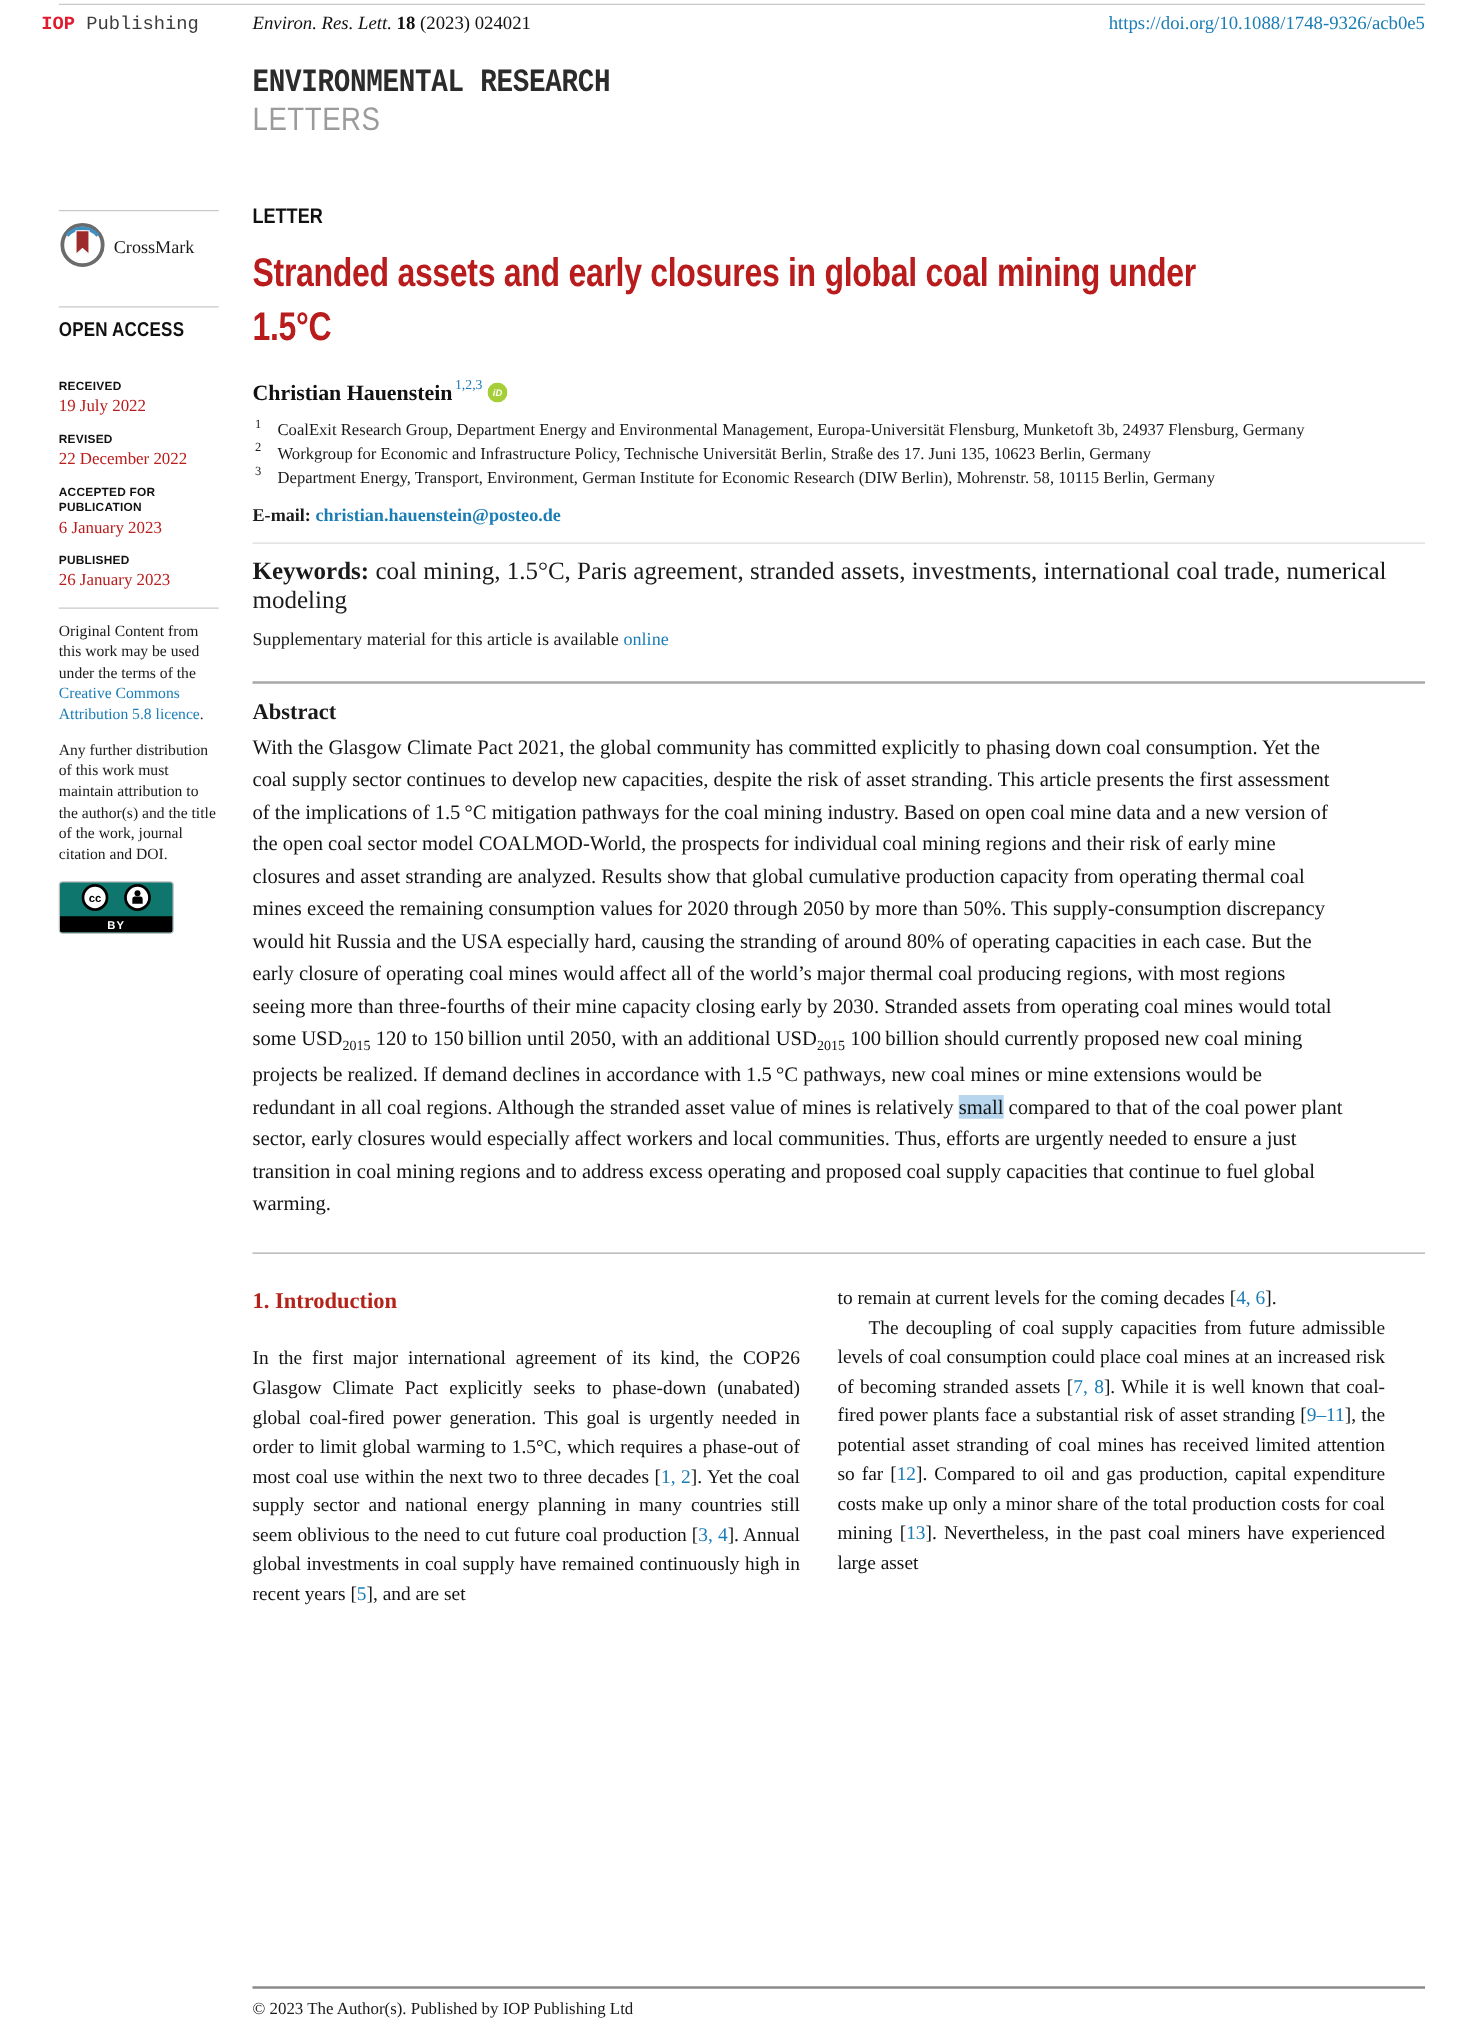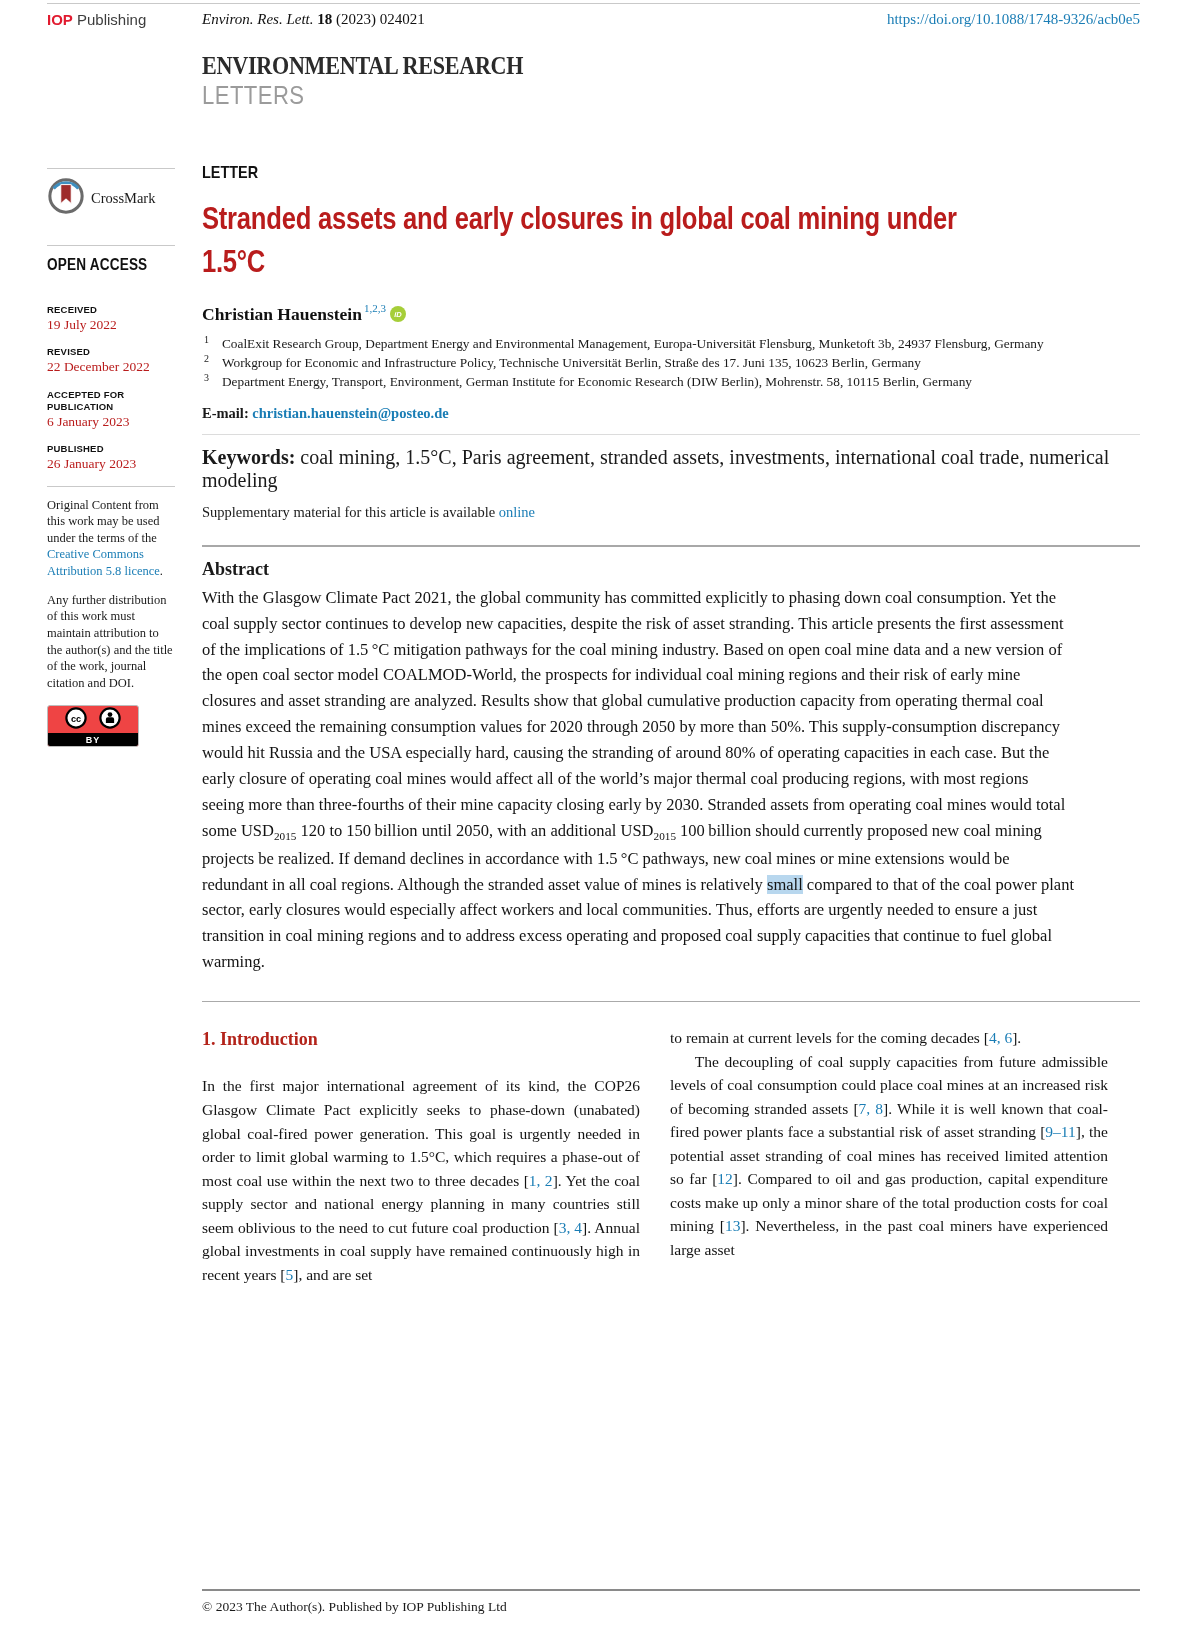--- a/index.html
+++ b/index.html
@@ -7,42 +7,42 @@
   body {
     position:relative; width:1186px; height:1630px;
     font-family:"Liberation Serif", serif; color:#1a1a1a; overflow:hidden;
   }
   .cond { display:inline-block; transform:scaleX(0.85); transform-origin:left center; white-space:nowrap; }
   .link { color:#1a7db5; text-decoration:none; cursor:pointer; }
   .rule { background:#c9c9c9; height:1px; }
 
   
   .top-rule { position:absolute; left:47px; top:3px; width:1093px; height:1px; background:#c9c9c9; }
-  .publisher { position:absolute; left:47px; top:11px; font-family:Liberation Sans, sans-serif; font-size:15px; color:#3d3d3d; }
+  .publisher { position:absolute; left:33px; top:11px; font-family:Liberation Mono, monospace; font-size:15px; color:#3d3d3d; }
   .publisher .iop { color:#e11b2f; font-weight:bold; }
   .citation { position:absolute; left:202px; top:11px; font-size:15px; color:#111; }
   .doi { position:absolute; right:46px; top:11px; font-size:15px; }
   .journal-block { position:absolute; left:202px; top:52px; line-height:1.1; }
-  .journal-line1 { font-family:Liberation Serif, serif; font-weight:700; font-size:26px; color:#2b2b2b; letter-spacing:-0.3px; }
+  .journal-line1 { font-family:Liberation Mono, monospace; font-weight:700; font-size:26px; color:#2b2b2b; letter-spacing:-0.3px; }
   .journal-line2 { font-family:"Liberation Sans", sans-serif; font-weight:400; font-size:26px; color:#9b9b9b; letter-spacing:0.5px; }
 
   
   .sidebar { position:absolute; left:47px; top:168px; width:128px; font-size:12.5px; }
   .crossmark-row { display:flex; align-items:center; gap:6px; margin-top:8px; }
   .crossmark-label { font-size:14.5px; color:#1a1a1a; }
   .sb-rule1 { margin-top:26px; }
   .open-access { margin-top:10px; font-family:"Liberation Sans", sans-serif; font-weight:800; font-size:16px; color:#111; letter-spacing:0.2px; }
   .dates { margin-top:30px; }
   .date-item { margin-bottom:13px; }
   .date-label { font-family:"Liberation Sans", sans-serif; font-weight:700; font-size:9.5px; color:#111; letter-spacing:0.2px; line-height:1.25; }
   .date-value { font-size:13.5px; color:#b91c1c; line-height:1.3; }
   .sb-rule2 { margin-top:12px; }
   .license-p { margin-top:10px; font-size:12.5px; line-height:1.33; color:#1a1a1a; }
   .license-note { margin-top:12px; font-size:12.5px; line-height:1.33; color:#1a1a1a; }
-  .cc-badge { margin-top:14px; width:92px; border-radius:3px; overflow:hidden; background:#ef4444; border:1px solid #bdbdbd; }
+  .cc-badge { margin-top:14px; width:92px; border-radius:3px; overflow:hidden; background:#0f766e; border:1px solid #bdbdbd; }
   .cc-top { height:27px; display:flex; align-items:center; justify-content:center; gap:12px; }
   .cc-bottom { height:13px; background:#000; color:#fff; font-family:"Liberation Sans", sans-serif; font-weight:700; font-size:9px; display:flex; align-items:center; justify-content:center; letter-spacing:1px; }
 
   
   .main { position:absolute; left:202px; top:158px; width:938px; }
   .letter-label { padding-top:5px; font-family:"Liberation Sans", sans-serif; font-weight:800; font-size:17px; color:#111; }
   .article-title { margin-top:14px; font-family:"Liberation Sans", sans-serif; font-weight:700; font-size:32px; color:#b91c1c; line-height:1.33; letter-spacing:-0.3px; }
   .article-title .cond { transform:scaleX(0.8); }
   .author-row { margin-top:22px; font-size:17.5px; font-weight:700; color:#111; display:flex; align-items:flex-start; gap:2px; }
   .author-sup { font-size:11px; color:#1a7db5; font-weight:400; position:relative; top:-2px; }

